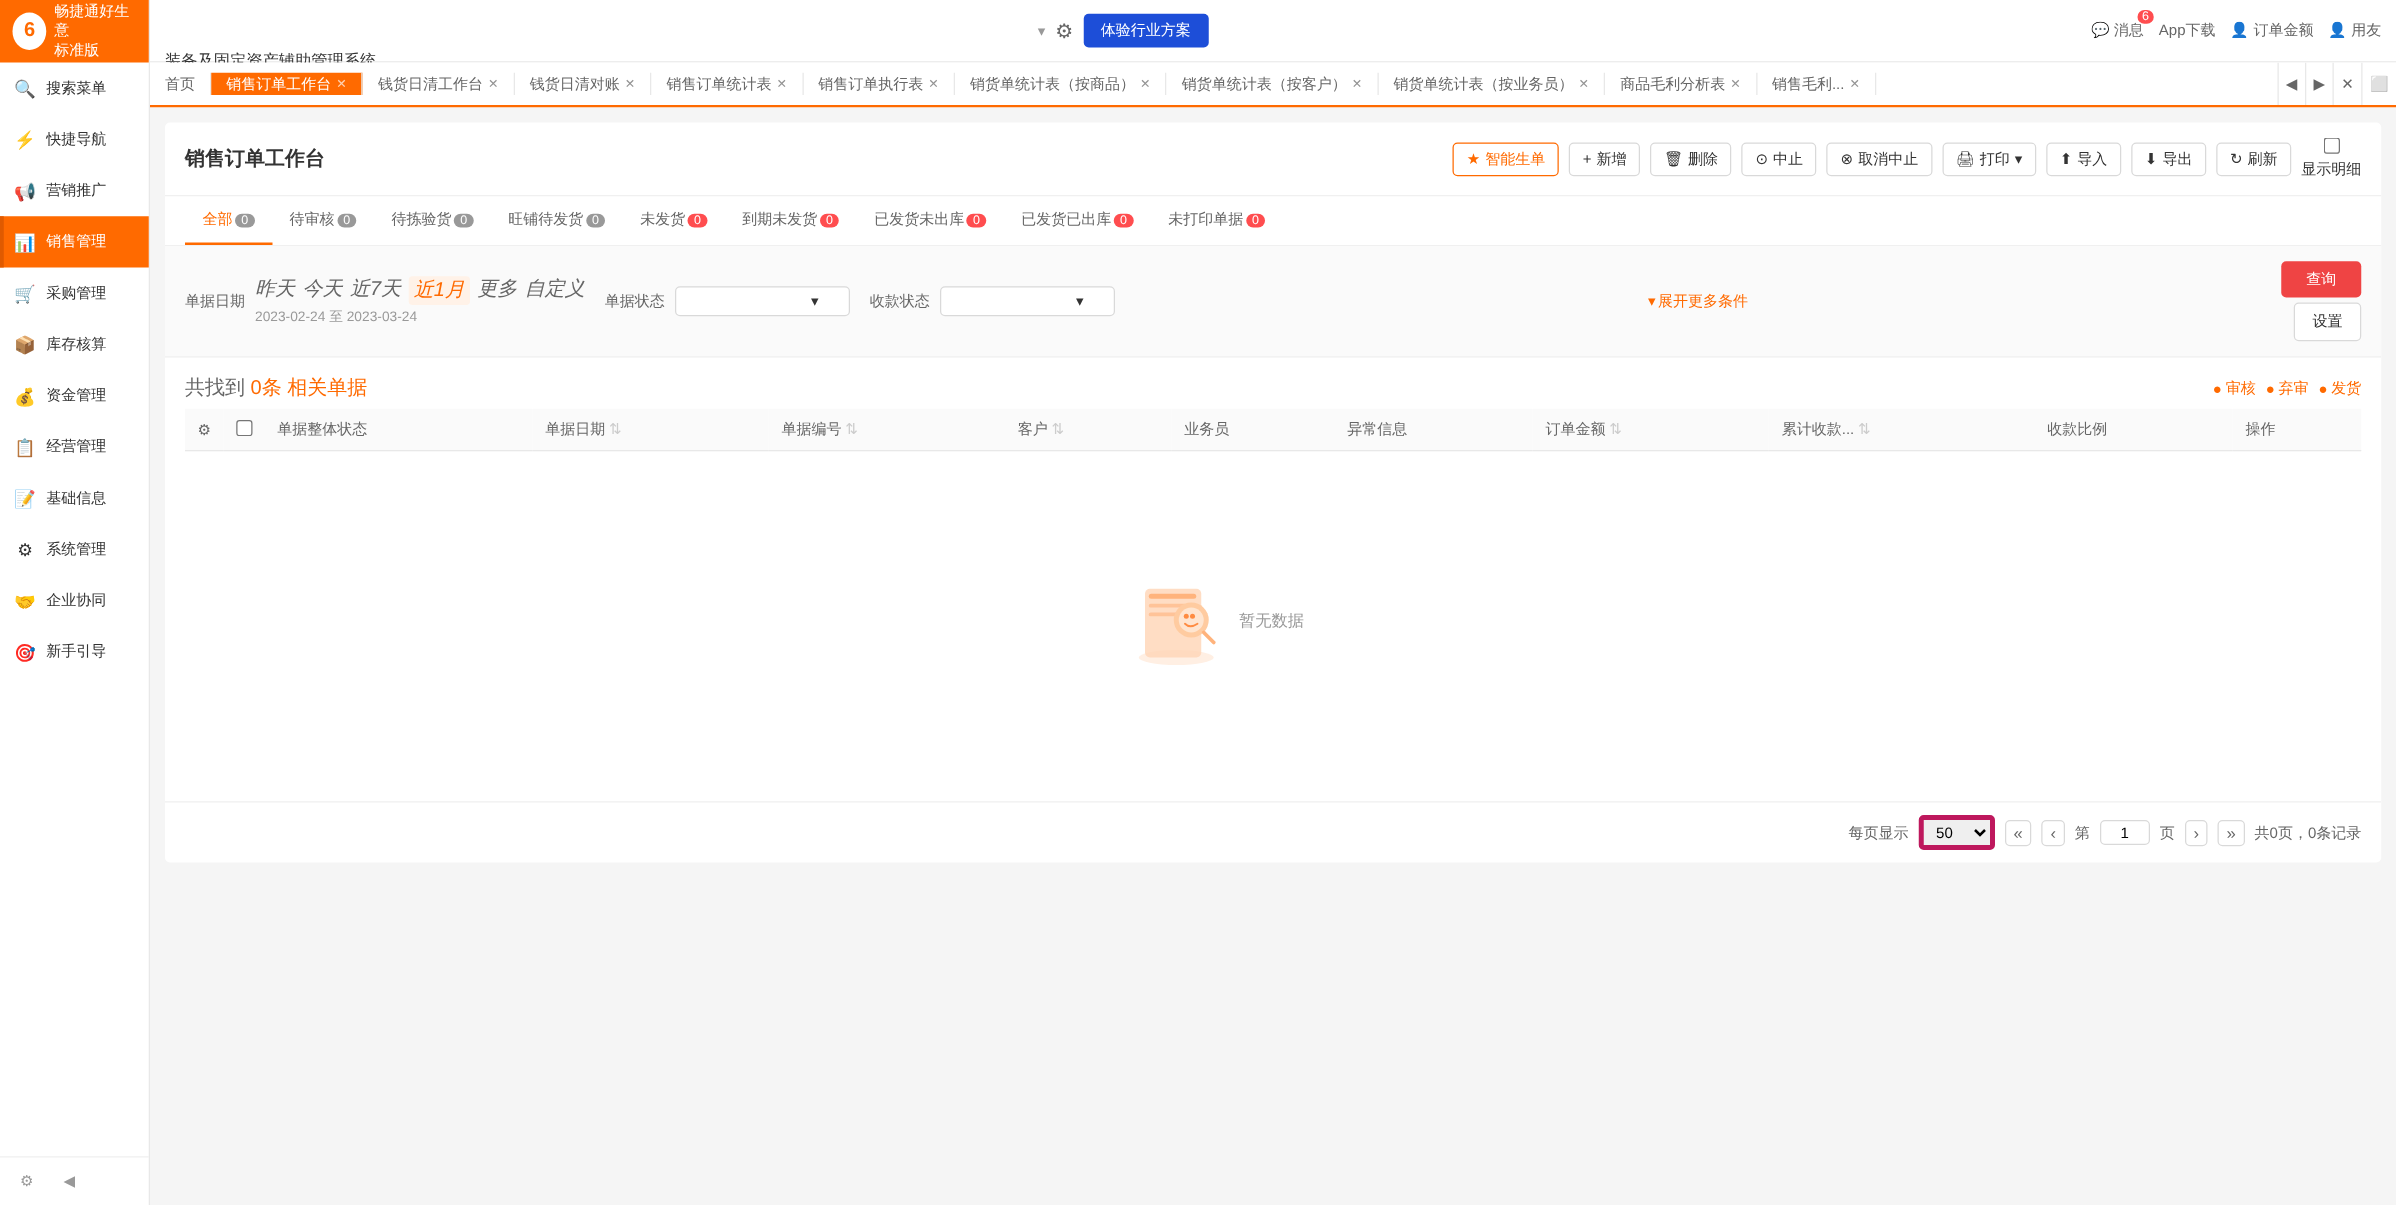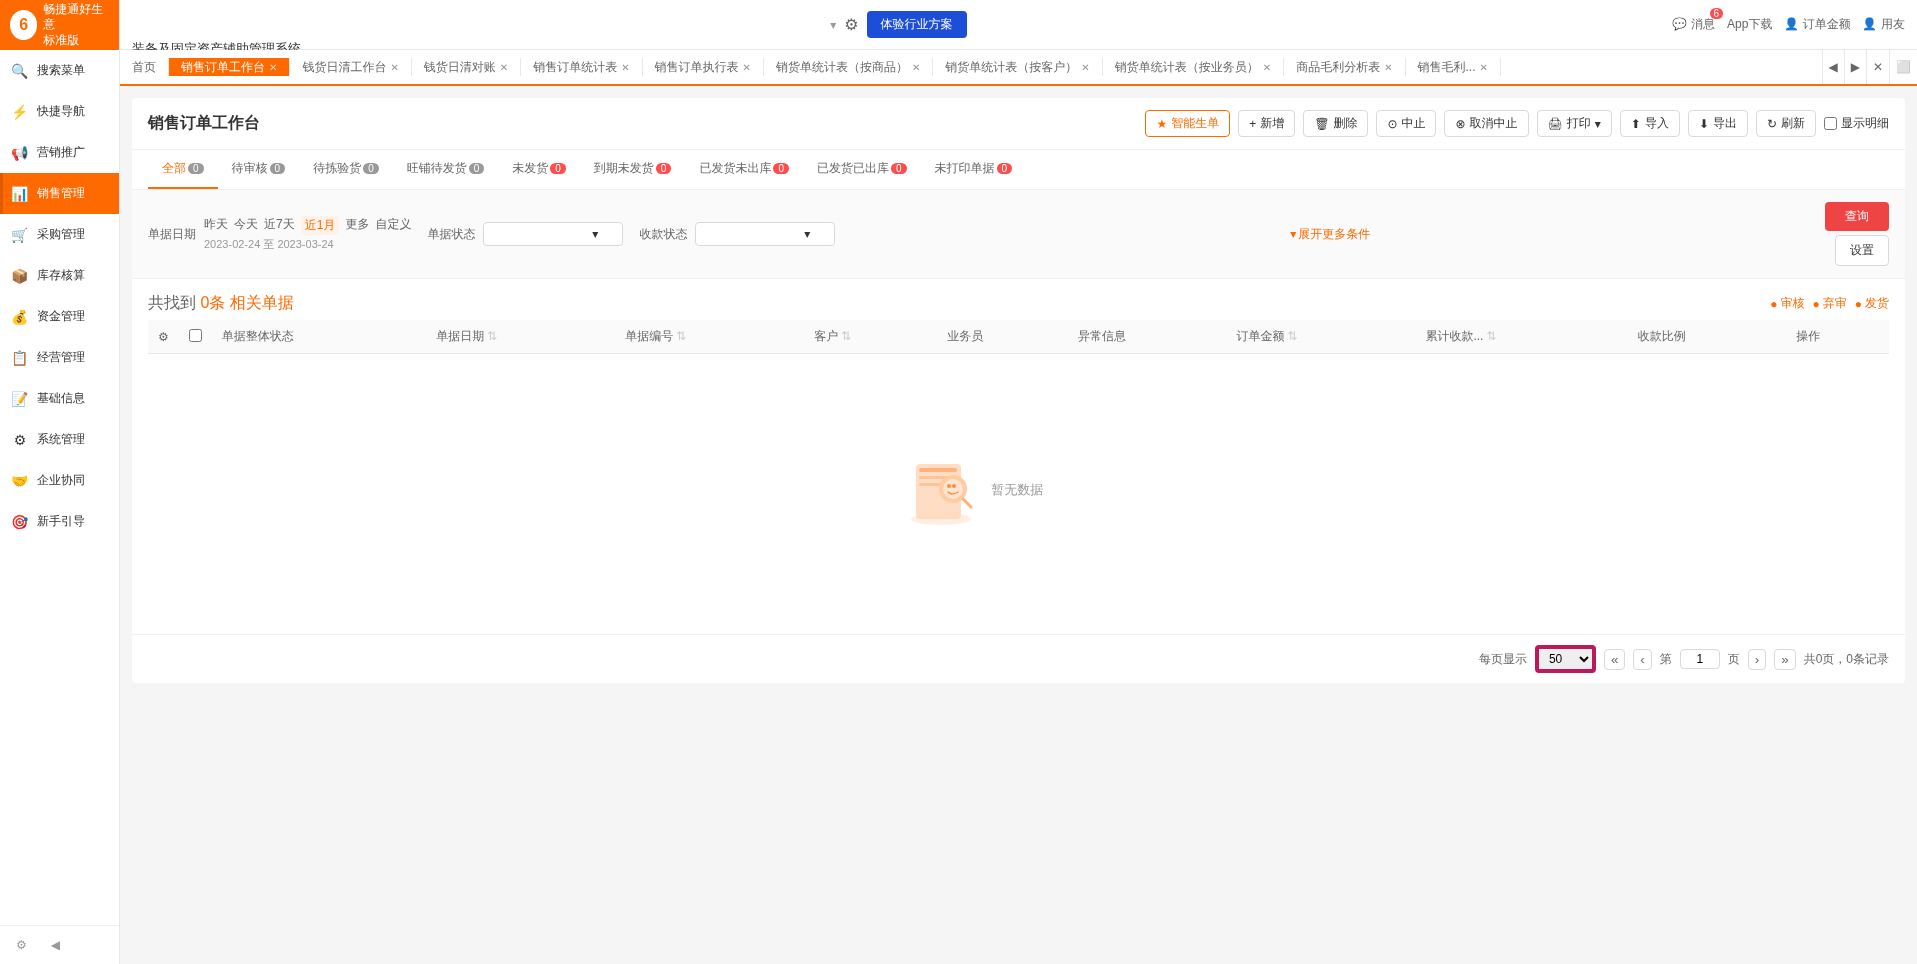--- a/index.html
+++ b/index.html
@@ -50,21 +50,21 @@
     
     .filter-tabs { display: flex; gap: 0; border-bottom: 1px solid #f0f0f0; padding: 0 16px; }
     .filter-tab { padding: 10px 14px; cursor: pointer; color: #666; font-size: 12px; border-bottom: 2px solid transparent; }
     .filter-tab.active { color: #ff6a00; border-bottom: 2px solid #ff6a00; }
     
     
     .search-bar { padding: 12px 16px; display: flex; align-items: center; gap: 16px; background: #fafafa; border-bottom: 1px solid #f0f0f0; flex-wrap: wrap; }
     .search-field { display: flex; align-items: center; gap: 8px; }
     .search-label { color: #666; font-size: 12px; white-space: nowrap; }
     .date-range { display: flex; flex-direction: column; gap: 2px; }
-    .date-options { display: flex; gap: 6px; font-size: 12px; }
+    .date-options { display: flex; gap: 6px; font-size: 16px; font-style: italic; }
     .date-opt { cursor: pointer; color: #666; }
     .date-opt.active { color: #ff6a00; background: #fff2e8; padding: 1px 4px; border-radius: 3px; }
     .date-text { font-size: 11px; color: #999; }
     .select-field { display: flex; align-items: center; gap: 8px; }
     .custom-select { border: 1px solid #d9d9d9; border-radius: 4px; padding: 4px 24px 4px 8px; font-size: 12px; color: #333; background: #fff; cursor: pointer; min-width: 120px; position: relative; display: flex; align-items: center; justify-content: space-between; }
     .expand-btn { color: #ff6a00; cursor: pointer; font-size: 12px; display: flex; align-items: center; gap: 2px; }
     .btn-query { background: #ef4444; color: #fff; border: none; padding: 6px 20px; border-radius: 4px; cursor: pointer; font-size: 12px; }
     .btn-settings { background: #fff; border: 1px solid #d9d9d9; color: #333; padding: 6px 14px; border-radius: 4px; cursor: pointer; font-size: 12px; text-align: center; }
     
     
@@ -275,21 +275,21 @@
             <span>导入</span>
           </button>
           <button class="btn-outline">
             <span>⬇</span>
             <span>导出</span>
           </button>
           <button class="btn-outline">
             <span>↻</span>
             <span>刷新</span>
           </button>
-          <label style="display:flex;align-items:center;gap:4px;font-size:12px;color:#333;cursor:pointer;">
+          <label style="display:flex;align-items:center;gap:4px;font-size:12px;color:#333;cursor:pointer;flex-direction:column;">
             <input type="checkbox" style="">
             <span>显示明细</span>
           </label>
         </div>
       </div>
 
       <div class="filter-tabs" id="filter-tabs-container">
           <div class="filter-tab active"><span>全部</span><span style="display:inline-block;background:#999;color:#fff;border-radius:10px;padding:0 5px;font-size:10px;margin-left:2px;">0</span></div>
           <div class="filter-tab"><span>待审核</span><span style="display:inline-block;background:#999;color:#fff;border-radius:10px;padding:0 5px;font-size:10px;margin-left:2px;">0</span></div>
           <div class="filter-tab"><span>待拣验货</span><span style="display:inline-block;background:#999;color:#fff;border-radius:10px;padding:0 5px;font-size:10px;margin-left:2px;">0</span></div>

